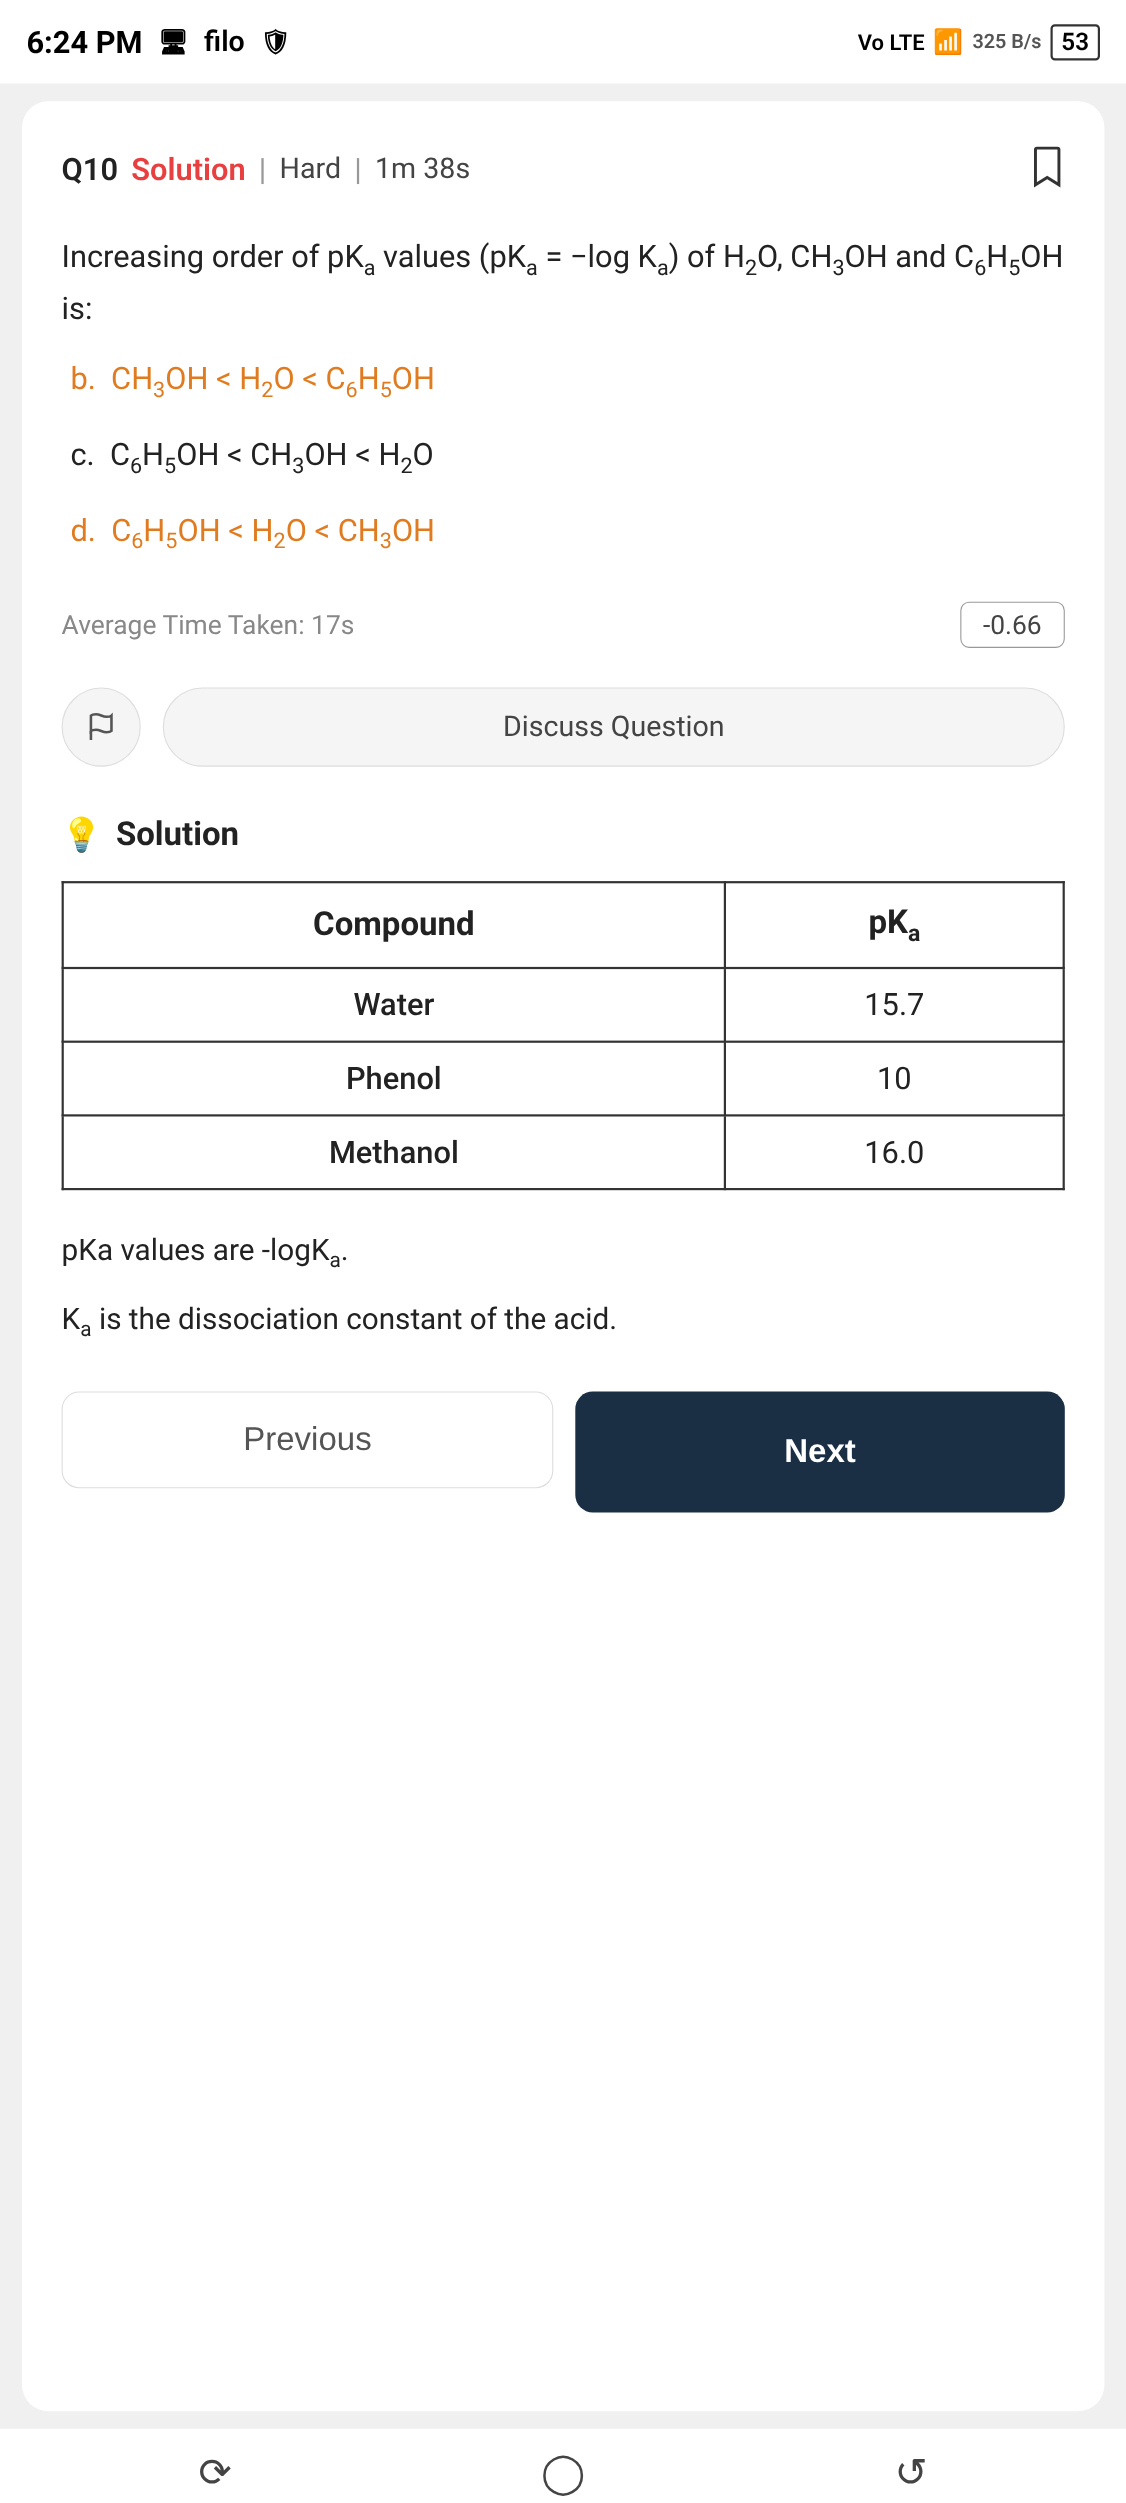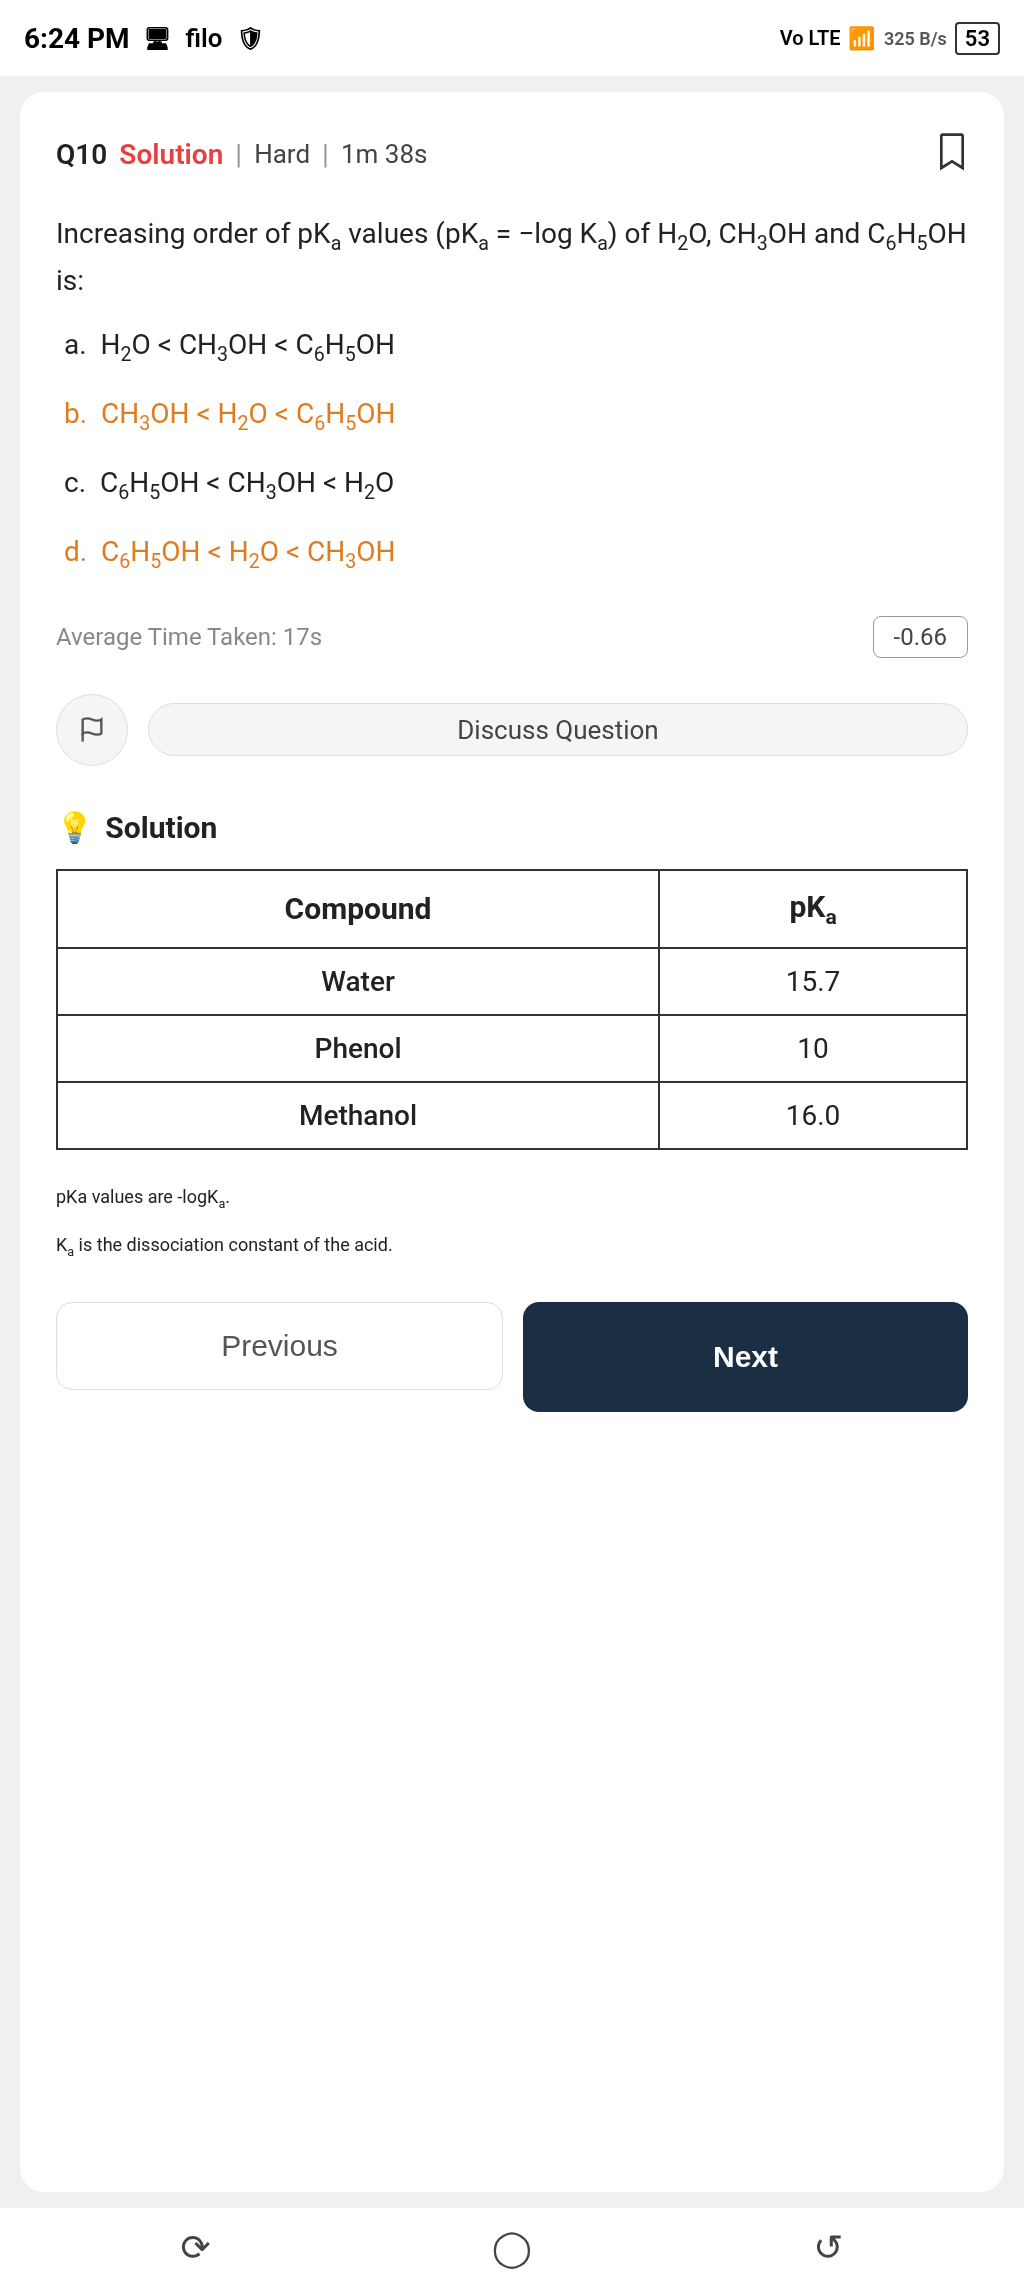--- a/index.html
+++ b/index.html
@@ -158,21 +158,21 @@
       border-radius: 50%;
       background: #f5f5f5;
       border: 1.5px solid #ddd;
       display: flex;
       align-items: center;
       justify-content: center;
       cursor: pointer;
     }
     .discuss-button {
       flex: 1;
-      height: 53px;
+      height: 72px;
       border-radius: 40px;
       background: #f5f5f5;
       border: 1.5px solid #ddd;
       display: flex;
       align-items: center;
       justify-content: center;
       font-size: 26px;
       color: #444;
       cursor: pointer;
     }
@@ -214,21 +214,21 @@
       color: #222;
       padding: 16px 20px;
       border: 2px solid #333;
       text-align: center;
     }
     .col-compound { text-align: center; font-weight: 500; }
     .col-pka { text-align: center; }
 
     
     .solution-text {
-      font-size: 18px;
+      font-size: 27px;
       color: #222;
       line-height: 1.7;
       margin-bottom: 16px;
     }
 
     
     .bottom-nav {
       display: flex;
       gap: 20px;
       margin: 40px 0 20px 0;
@@ -310,23 +310,20 @@
         <path d="M5 2h14a1 1 0 011 1v24l-8-5-8 5V3a1 1 0 011-1z"></path>
       </svg>
     </div>
   </div>
 
   <div class="question-text">
     Increasing order of pK<sub>a</sub> values (pK<sub>a</sub> = −log K<sub>a</sub>) of H<sub>2</sub>O, CH<sub>3</sub>OH and C<sub>6</sub>H<sub>5</sub>OH is:
   </div>
 
   <div class="options">
-    <div class="option">
-      a. &nbsp;H<sub>2</sub>O &lt; CH<sub>3</sub>OH &lt; C<sub>6</sub>H<sub>5</sub>OH
-    </div>
     <div class="option selected" style="color:#e07b20;">
       b. &nbsp;CH<sub>3</sub>OH &lt; H<sub>2</sub>O &lt; C<sub>6</sub>H<sub>5</sub>OH
     </div>
     <div class="option">
       c. &nbsp;C<sub>6</sub>H<sub>5</sub>OH &lt; CH<sub>3</sub>OH &lt; H<sub>2</sub>O
     </div>
     <div class="option correct" style="color:#e07b20;">
       d. &nbsp;C<sub>6</sub>H<sub>5</sub>OH &lt; H<sub>2</sub>O &lt; CH<sub>3</sub>OH
     </div>
   </div>

